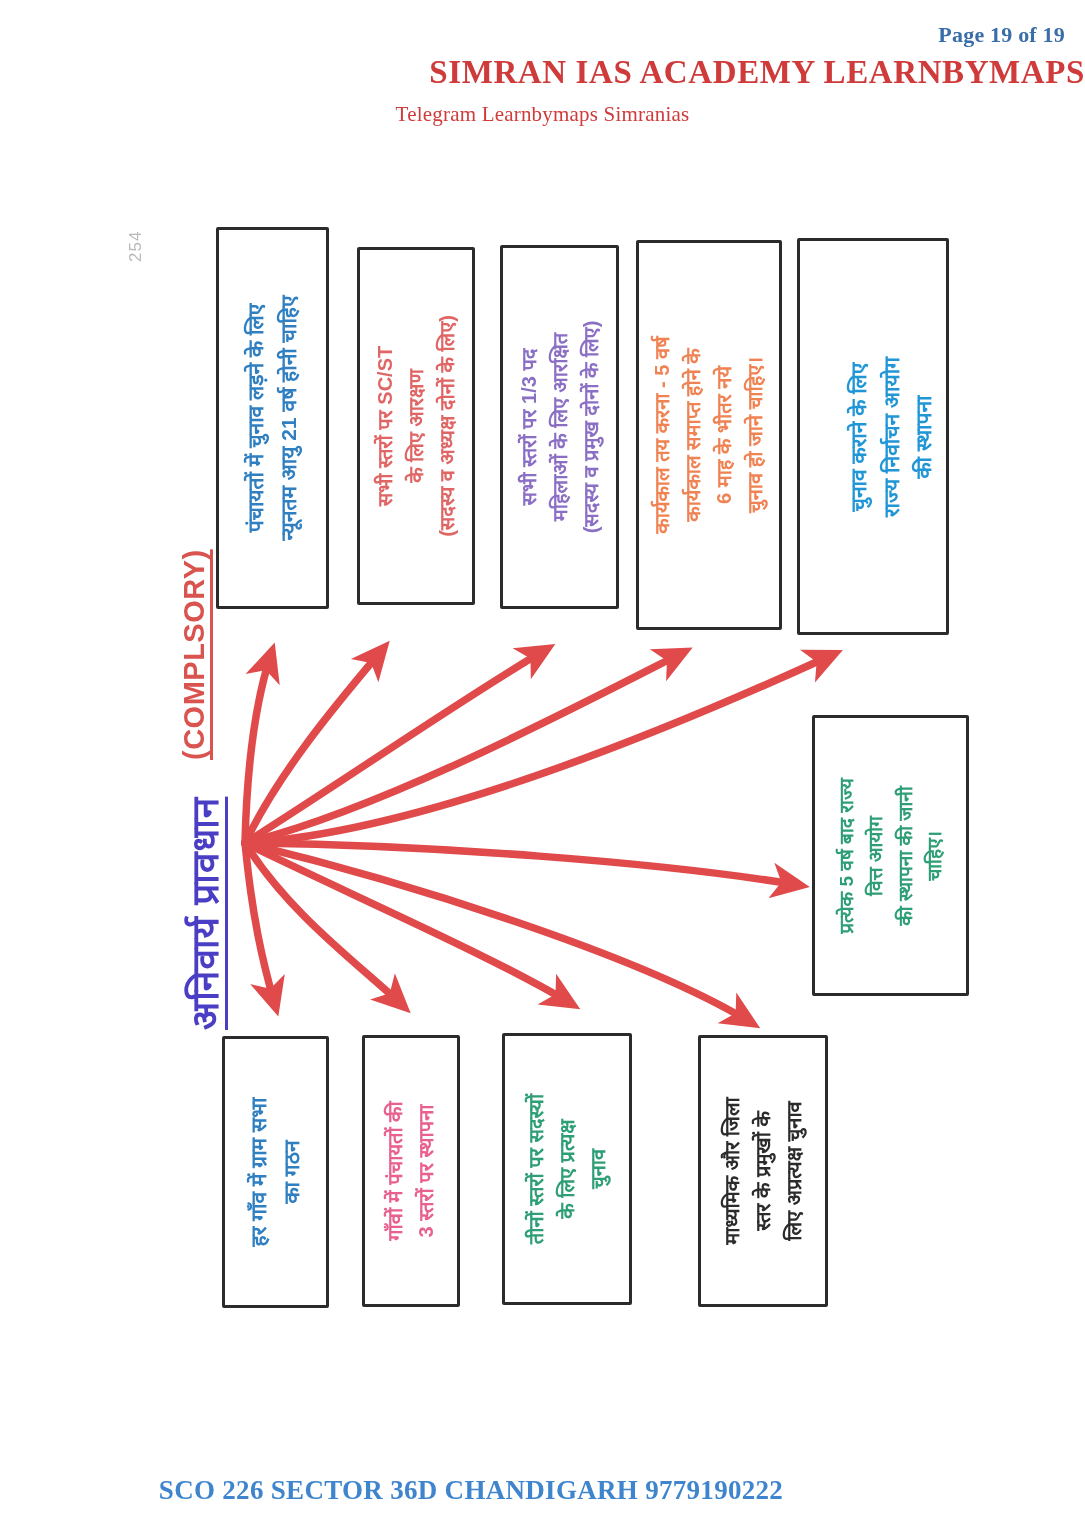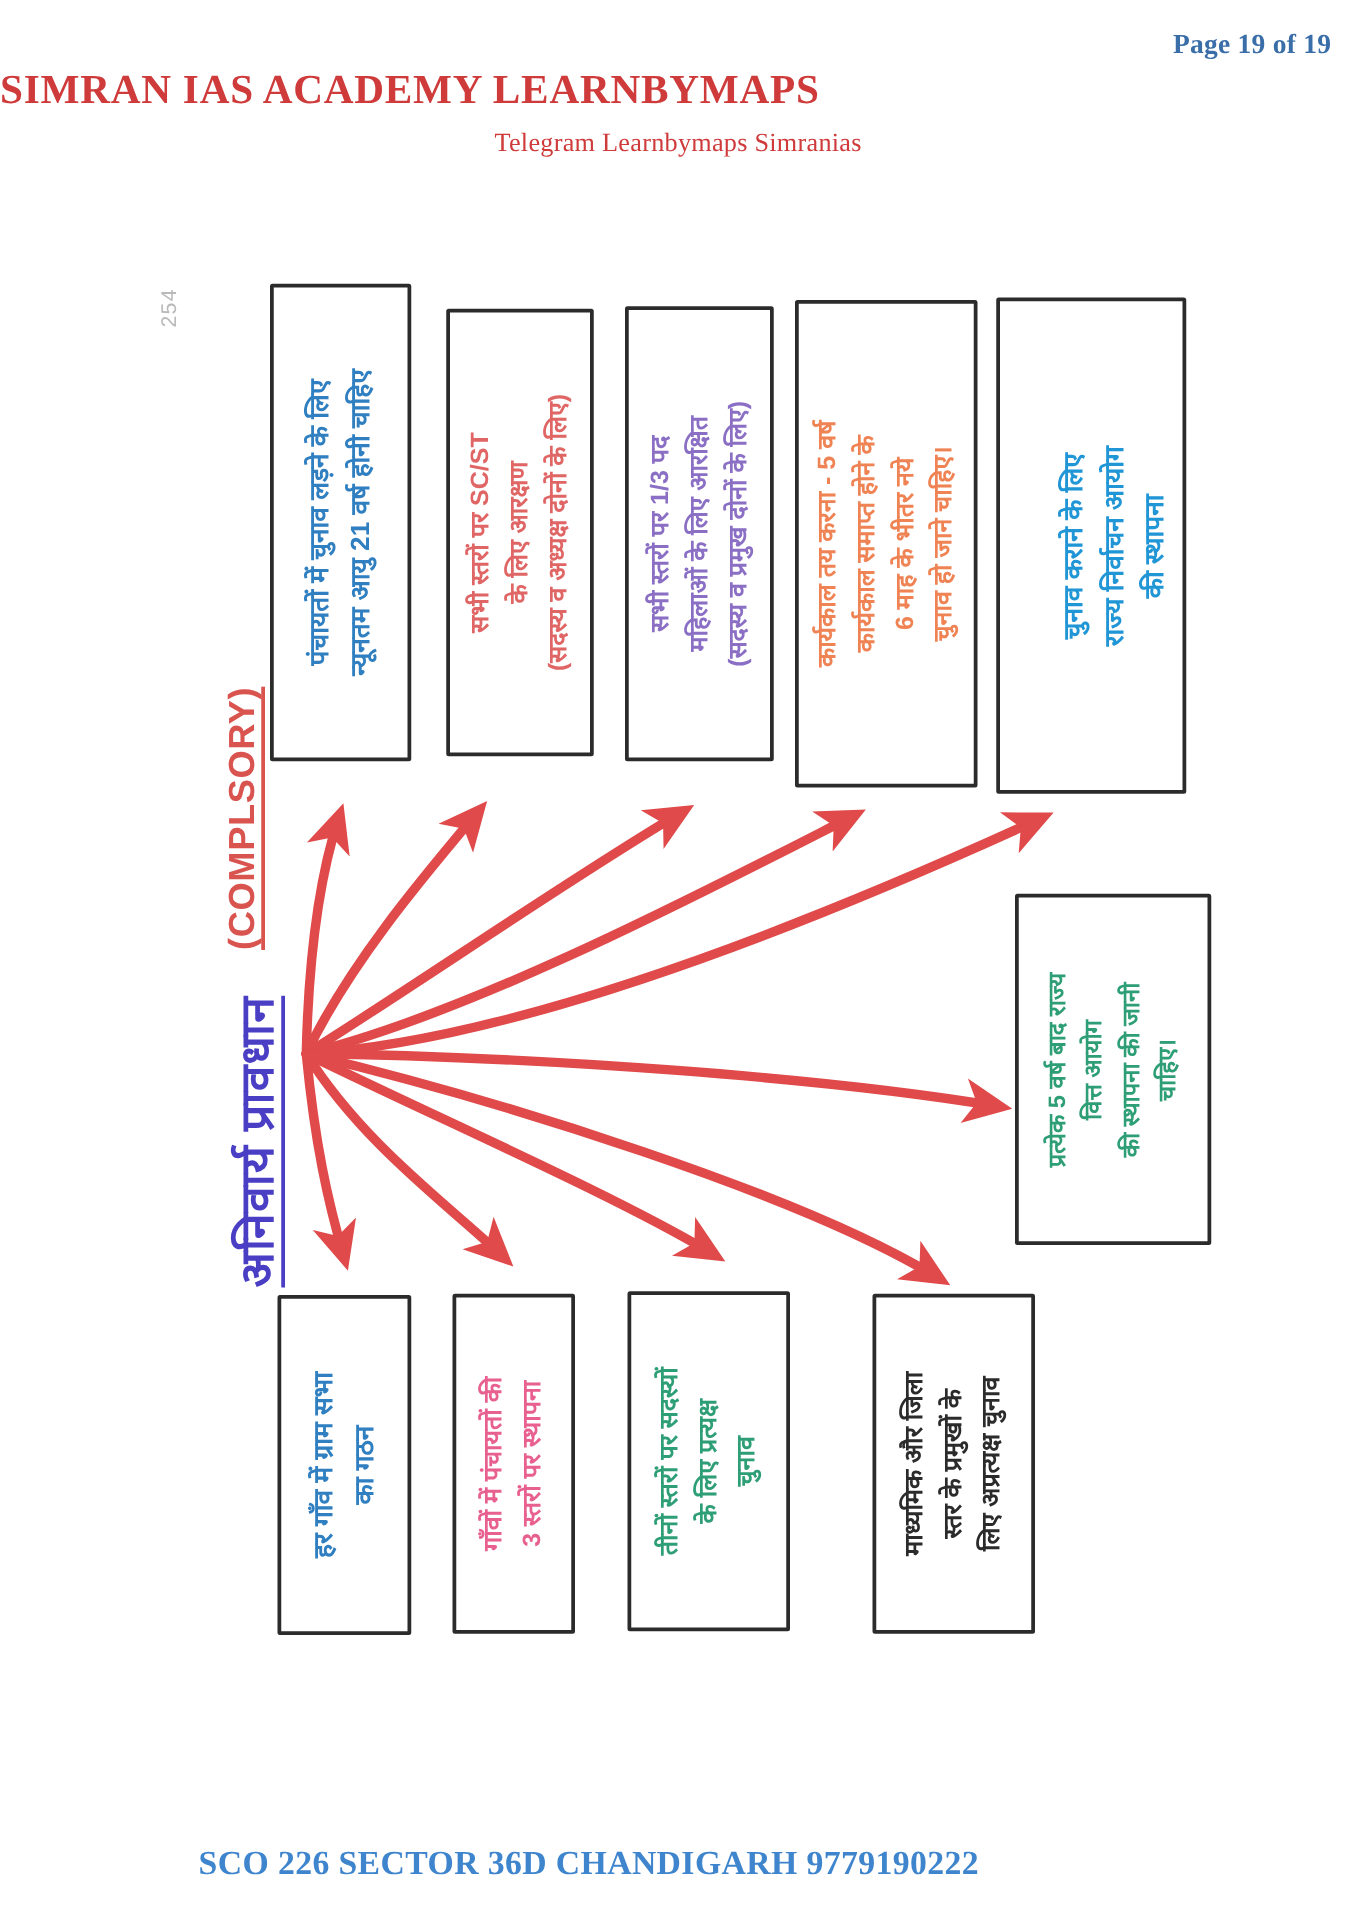--- a/index.html
+++ b/index.html
@@ -29,21 +29,21 @@
     color: #3a6ea8;
     letter-spacing: 0.2px;
     white-space: nowrap;
     text-align: center;
   }
   #academy-title {
     position: absolute;
     top: 54px;
     left: 0;
     width: 1085px;
-    text-align: left;
+    text-align: right;
     font-family: "Liberation Serif", serif;
     font-size: 33px;
     font-weight: bold;
     color: #cf3a3a;
     letter-spacing: 0.6px;
   }
   #academy-subtitle {
     position: absolute;
     top: 102px;
     left: 0;

